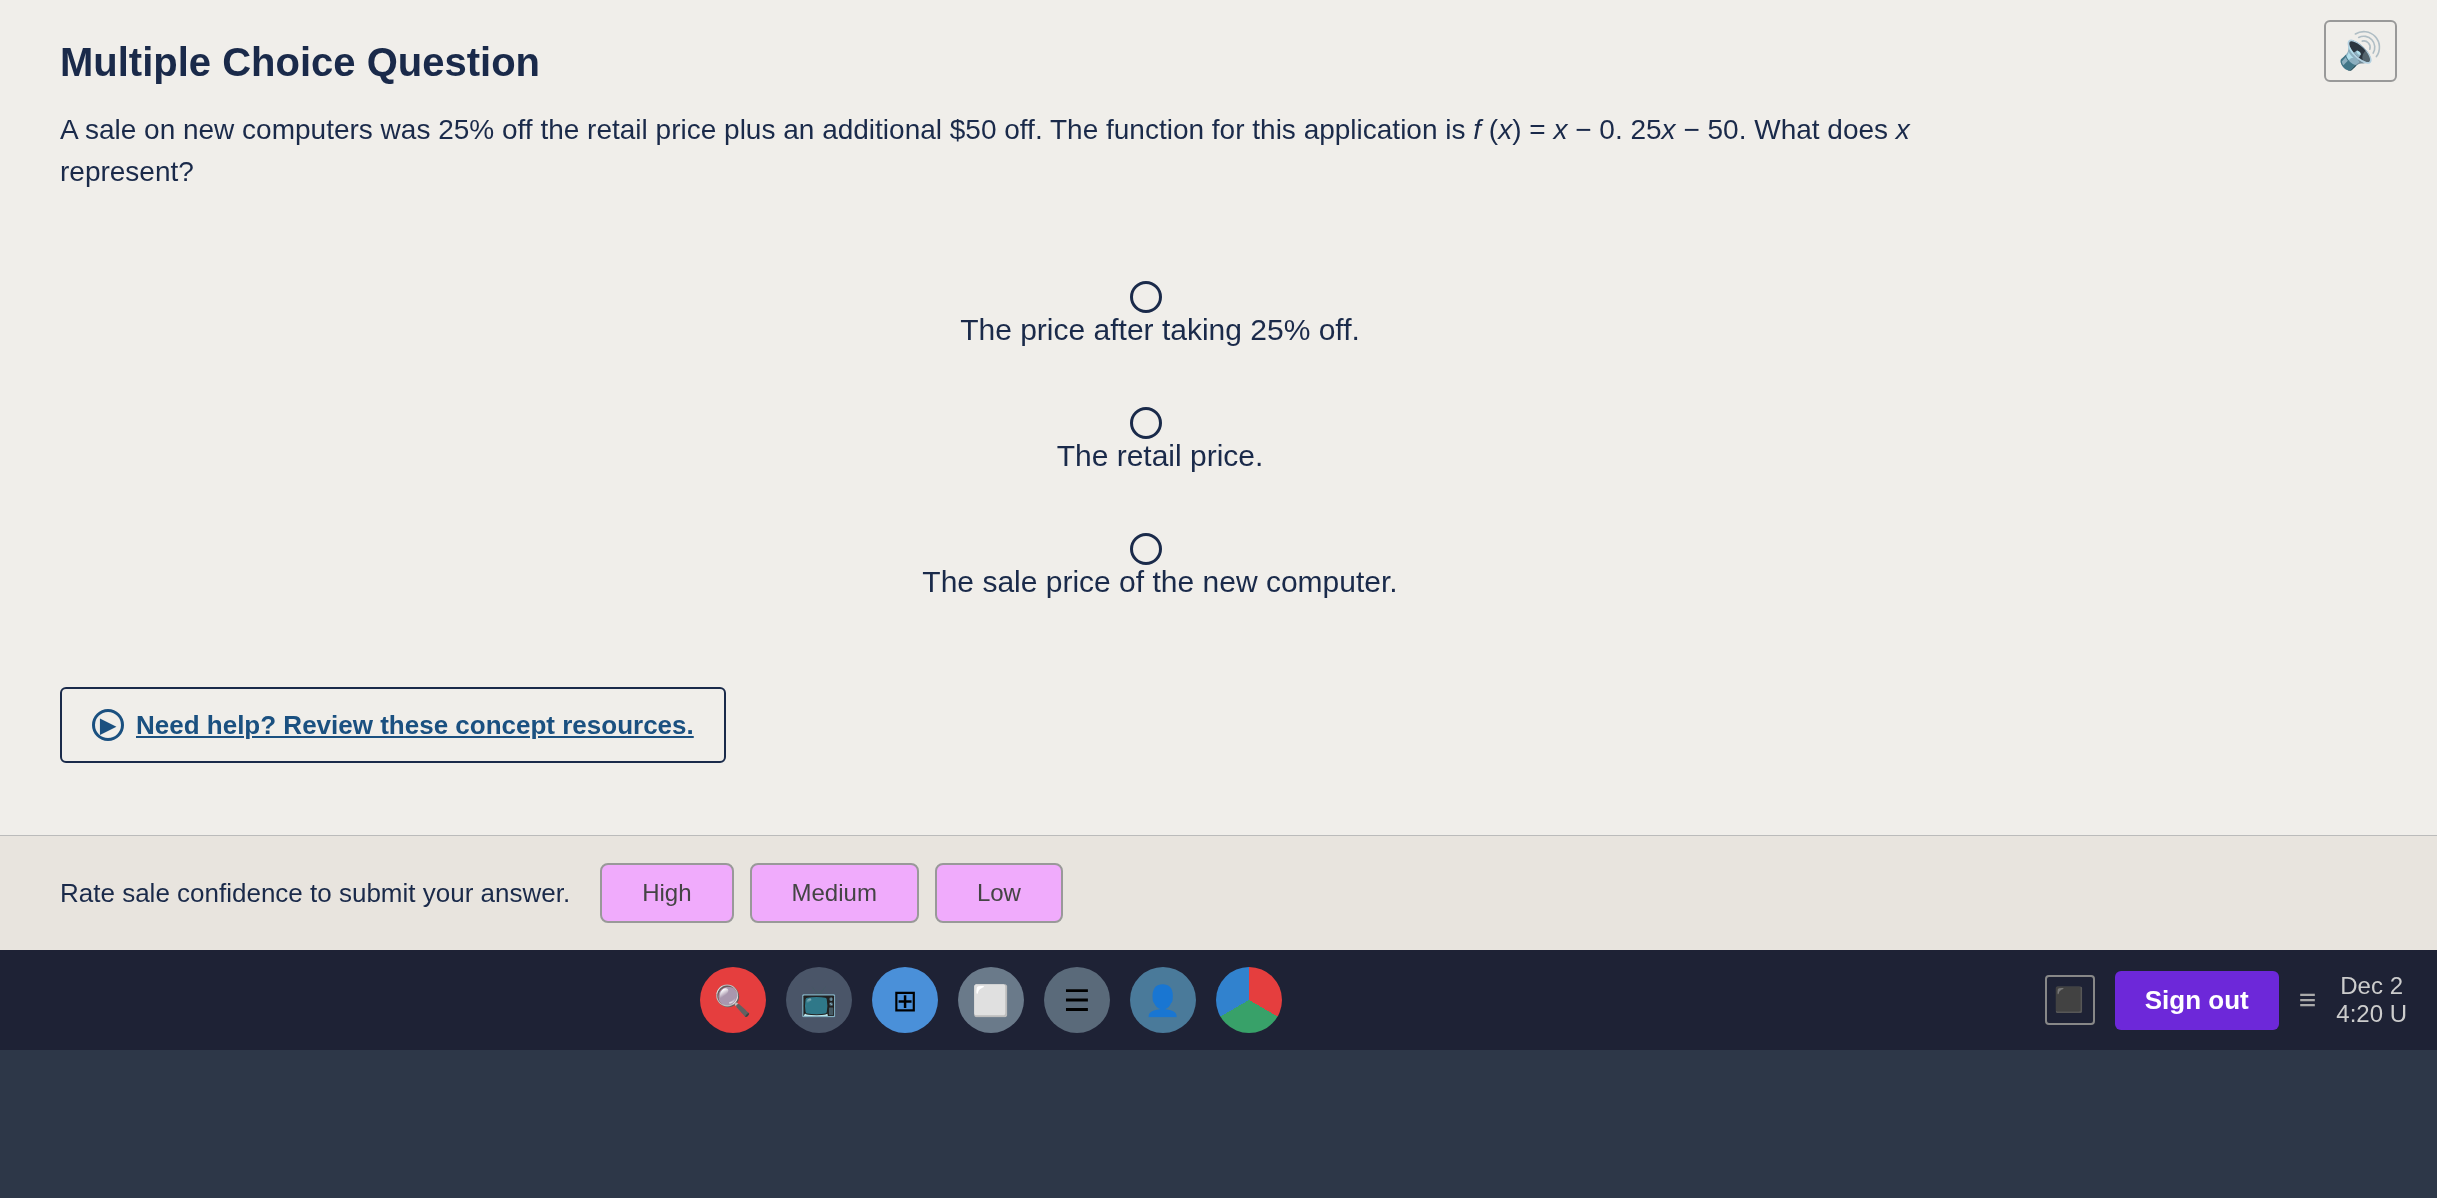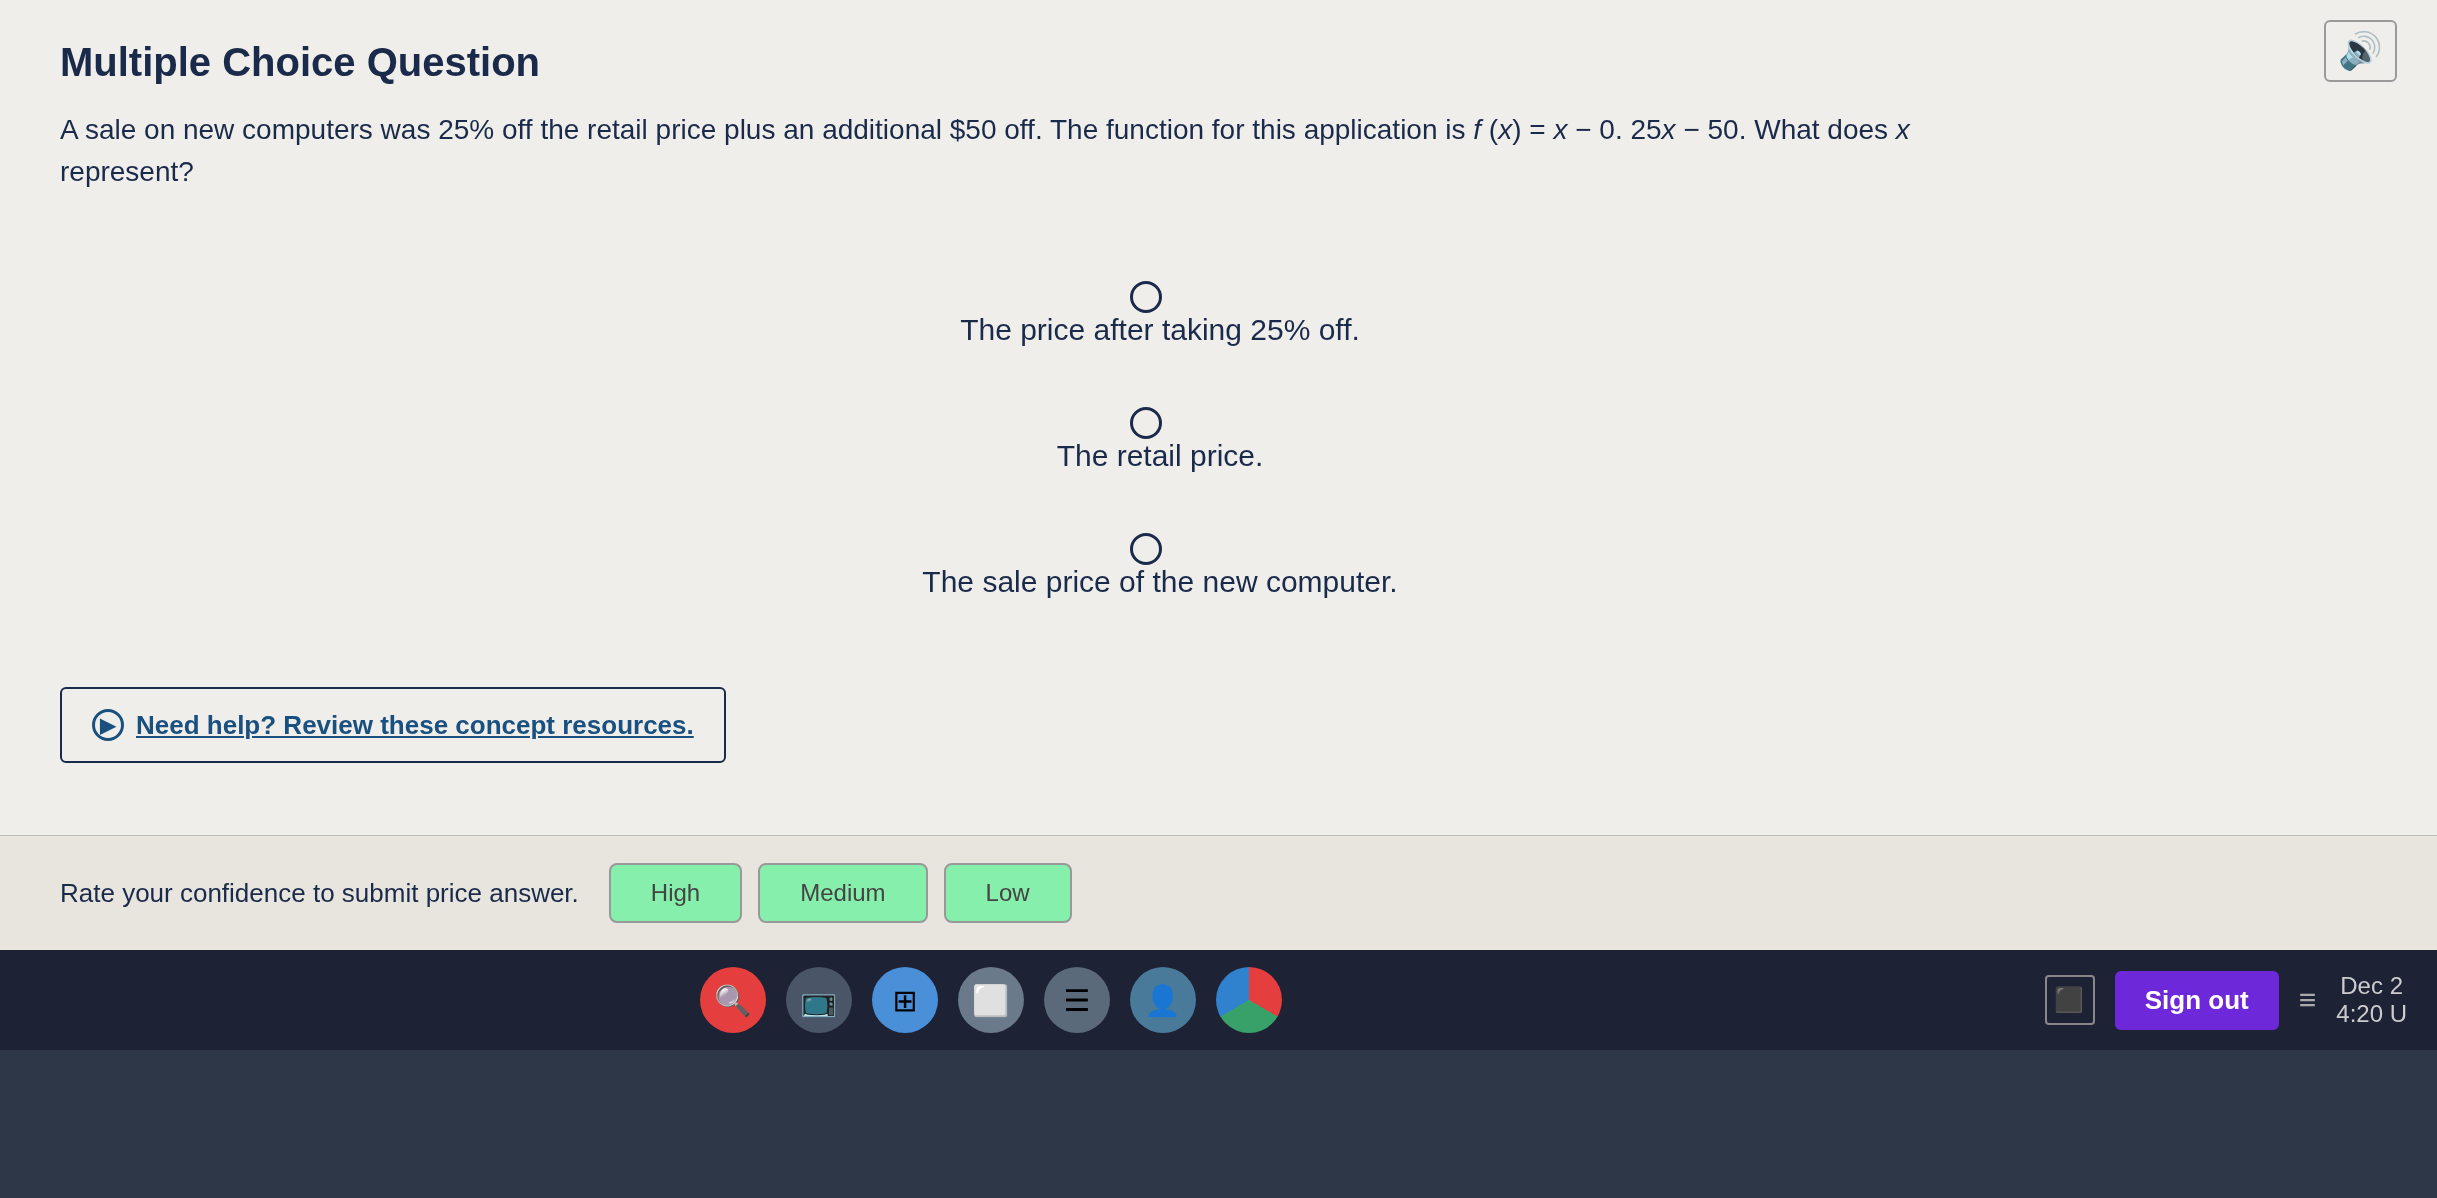--- a/index.html
+++ b/index.html
@@ -135,21 +135,21 @@
     }
 
     .confidence-label {
       font-size: 26px;
       color: #1a2a4a;
       margin-right: 30px;
     }
 
     .confidence-btn {
       border: 2px solid #999;
-      background: #86efac;
+      background: #f0abfc;
       border-radius: 8px;
       padding: 14px 40px;
       font-size: 24px;
       color: #444;
       cursor: pointer;
       margin-right: 16px;
     }
 
     .monitor-icon {
       width: 50px;
@@ -274,21 +274,21 @@
   
   <div class="help-section">
     <div class="help-circle">▶</div>
     <span class="help-text">Need help? Review these concept resources.</span>
   </div>
 
   
   <div class="bottom-section">
 
     <div class="confidence-row">
-      <span class="confidence-label">Rate your confidence to submit price answer.</span>
+      <span class="confidence-label">Rate sale confidence to submit your answer.</span>
       <button class="confidence-btn">High</button>
       <button class="confidence-btn">Medium</button>
       <button class="confidence-btn">Low</button>
     </div>
 
     <div class="taskbar-row">
 
       <div class="tb-icon" style="background:#e53e3e;">🔍</div>
       <div class="tb-icon" style="background:#4a5568;">📺</div>
       <div class="tb-icon" style="background:#4a90d9;">⊞</div>

